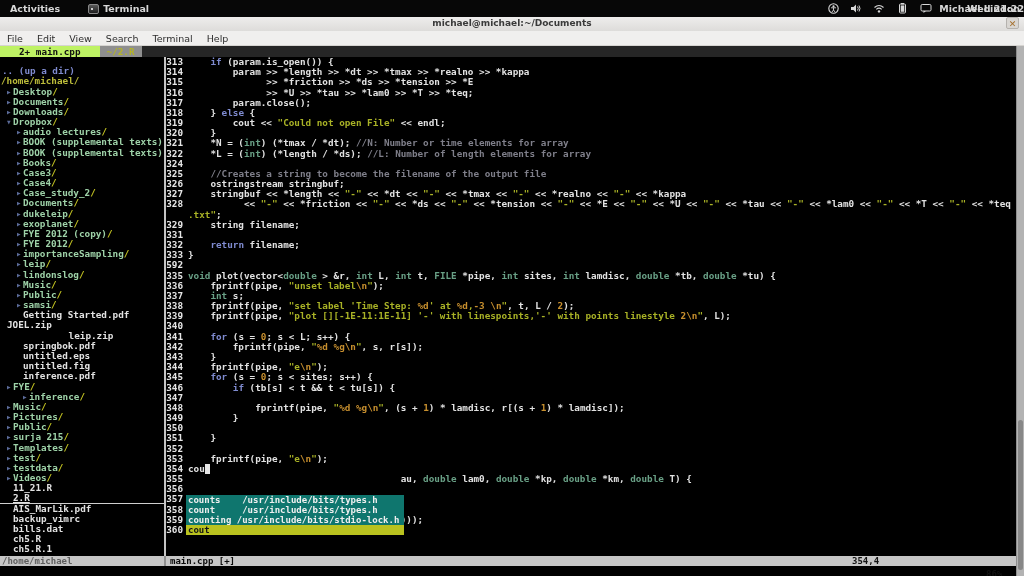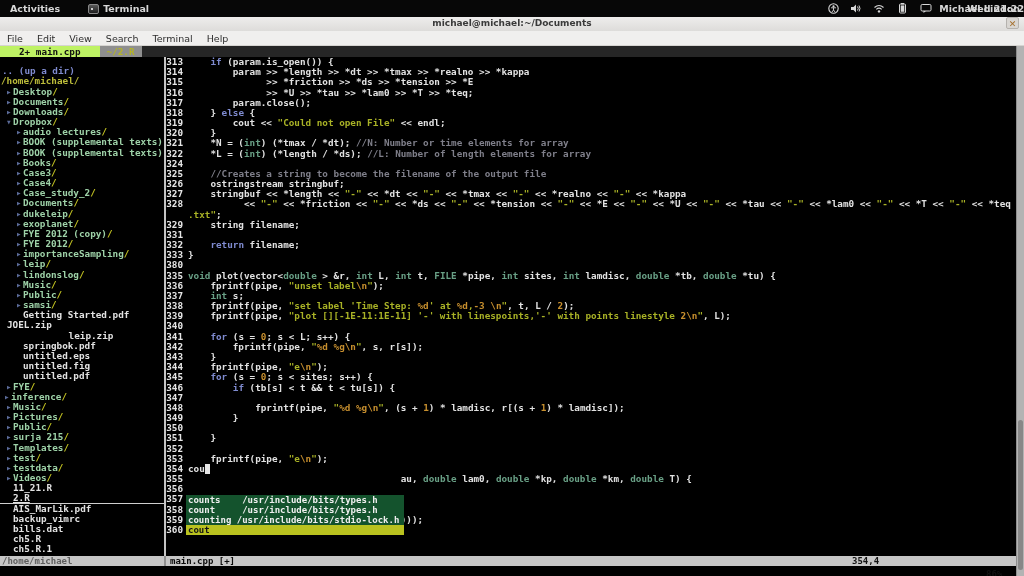--- a/index.html
+++ b/index.html
@@ -55,21 +55,21 @@
   .ar{display:inline-block;width:7px;color:#5b6b99;}
   .dn{color:#9ed2a8}
   .sl{color:#c6c622}
   .ud{color:#7f8bd0}
   .pa{color:#bcbc3a}
   .fi{color:#e2e2e2}
   .sel{border-bottom:1px solid #cfcfcf;}
   .sel .fi{text-decoration:underline;margin-top:28px;}
 
   
-  #popup{position:absolute;left:20px;top:437.7px;width:218px;background:#14532d;font-size:9px;}
+  #popup{position:absolute;left:20px;top:437.7px;width:218px;background:#0f766e;font-size:9px;}
   .pi{height:10.18px;line-height:10.3px;white-space:pre;color:#efefef;overflow:hidden;padding-left:2px;}
   .pi.on{background:#b9c21f;color:#151515;}
 
   
   #statusbar{position:absolute;left:0;top:510px;width:1016px;height:10px;background:#c6c6c6;font-size:9px;line-height:10px;color:#111;}
   #sb-left{position:absolute;left:2px;top:0;color:#5e5e5e;}
   #sb-div{position:absolute;left:164px;top:0;width:2px;height:10px;background:#8f8f8f;}
   #sb-file{position:absolute;left:170px;top:0;color:#0a0a0a;}
   #sb-pos{position:absolute;left:852px;top:0;}
   #sb-pct{position:absolute;left:986px;top:13px;}
@@ -176,23 +176,23 @@
       <div class="r" style="padding-left: 16px;"><span class="ar">▸</span><span class="dn">lindonslog</span><span class="sl">/</span></div>
       <div class="r" style="padding-left: 16px;"><span class="ar">▸</span><span class="dn">Music</span><span class="sl">/</span></div>
       <div class="r" style="padding-left: 16px;"><span class="ar">▸</span><span class="dn">Public</span><span class="sl">/</span></div>
       <div class="r" style="padding-left: 16px;"><span class="ar">▸</span><span class="dn">samsi</span><span class="sl">/</span></div>
       <div class="r" style="padding-left: 16px;"><span class="ar"> </span><span class="fi">Getting Started.pdf</span></div>
       <div class="r" style=""><span class="ar"> </span><span class="fi">JOEL.zip</span></div>
       <div class="r" style="padding-left: 11px; text-align: center;"><span class="ar"> </span><span class="fi">leip.zip</span></div>
       <div class="r" style="padding-left: 16px;"><span class="ar"> </span><span class="fi">springbok.pdf</span></div>
       <div class="r" style="padding-left: 16px;"><span class="ar"> </span><span class="fi">untitled.eps</span></div>
       <div class="r" style="padding-left: 16px;"><span class="ar"> </span><span class="fi">untitled.fig</span></div>
-      <div class="r" style="padding-left: 16px;"><span class="ar"> </span><span class="fi">untitled.pdf</span></div>
+      <div class="r" style="padding-left: 16px;"><span class="ar"> </span><span class="fi">inference.pdf</span></div>
       <div class="r" style="padding-left: 6px;"><span class="ar">▸</span><span class="dn">FYE</span><span class="sl">/</span></div>
-      <div class="r" style="padding-left: 4px;"><span class="ar">▸</span><span class="dn">inference</span><span class="sl">/</span></div>
+      <div class="r" style="padding-left: 22px;"><span class="ar">▸</span><span class="dn">inference</span><span class="sl">/</span></div>
       <div class="r" style="padding-left: 6px;"><span class="ar">▸</span><span class="dn">Music</span><span class="sl">/</span></div>
       <div class="r" style="padding-left: 6px;"><span class="ar">▸</span><span class="dn">Pictures</span><span class="sl">/</span></div>
       <div class="r" style="padding-left: 6px;"><span class="ar">▸</span><span class="dn">Public</span><span class="sl">/</span></div>
       <div class="r" style="padding-left: 6px;"><span class="ar">▸</span><span class="dn">surja 215</span><span class="sl">/</span></div>
       <div class="r" style="padding-left: 6px;"><span class="ar">▸</span><span class="dn">Templates</span><span class="sl">/</span></div>
       <div class="r" style="padding-left: 6px;"><span class="ar">▸</span><span class="dn">test</span><span class="sl">/</span></div>
       <div class="r" style="padding-left: 6px;"><span class="ar">▸</span><span class="dn">testdata</span><span class="sl">/</span></div>
       <div class="r" style="padding-left: 6px;"><span class="ar">▸</span><span class="dn">Videos</span><span class="sl">/</span></div>
       <div class="r" style="padding-left: 6px;"><span class="ar"> </span><span class="fi">11_21.R</span></div>
       <div class="r sel" style="padding-left: 6px;"><span class="ar"> </span><span class="fi">2.R</span></div>
@@ -218,21 +218,21 @@
         <div class="r"><span class="ln">324</span></div>
         <div class="r"><span class="ln">325</span><span class="p">    </span><span class="c">//Creates a string to become the filename of the output file</span></div>
         <div class="r"><span class="ln">326</span><span class="p">    ostringstream stringbuf;</span></div>
         <div class="r"><span class="ln">327</span><span class="p">    stringbuf &lt;&lt; *length &lt;&lt; </span><span class="s">"-"</span><span class="p"> &lt;&lt; *dt &lt;&lt; </span><span class="s">"-"</span><span class="p"> &lt;&lt; *tmax &lt;&lt; </span><span class="s">"-"</span><span class="p"> &lt;&lt; *realno &lt;&lt; </span><span class="s">"-"</span><span class="p"> &lt;&lt; *kappa</span></div>
         <div class="r"><span class="ln">328</span><span class="p">          &lt;&lt; </span><span class="s">"-"</span><span class="p"> &lt;&lt; *friction &lt;&lt; </span><span class="s">"-"</span><span class="p"> &lt;&lt; *ds &lt;&lt; </span><span class="s">"-"</span><span class="p"> &lt;&lt; *tension &lt;&lt; </span><span class="s">"-"</span><span class="p"> &lt;&lt; *E &lt;&lt; </span><span class="s">"-"</span><span class="p"> &lt;&lt; *U &lt;&lt; </span><span class="s">"-"</span><span class="p"> &lt;&lt; *tau &lt;&lt; </span><span class="s">"-"</span><span class="p"> &lt;&lt; *lam0 &lt;&lt; </span><span class="s">"-"</span><span class="p"> &lt;&lt; *T &lt;&lt; </span><span class="s">"-"</span><span class="p"> &lt;&lt; *teq &lt;&lt; </span></div>
         <div class="r"><span class="ln"></span><span class="s">.txt"</span><span class="p">;</span></div>
         <div class="r"><span class="ln">329</span><span class="p">    string filename;</span></div>
         <div class="r"><span class="ln">331</span></div>
         <div class="r"><span class="ln">332</span><span class="p">    </span><span class="k">return</span><span class="p"> filename;</span></div>
         <div class="r"><span class="ln">333</span><span class="p">}</span></div>
-        <div class="r"><span class="ln">380</span></div>
+        <div class="r"><span class="ln">592</span></div>
         <div class="r"><span class="ln">335</span><span class="t">void</span><span class="p"> plot(vector&lt;</span><span class="t">double</span><span class="p"> &gt; &amp;r, </span><span class="t">int</span><span class="p"> L, </span><span class="t">int</span><span class="p"> t, </span><span class="t">FILE</span><span class="p"> *pipe, </span><span class="t">int</span><span class="p"> sites, </span><span class="t">int</span><span class="p"> lamdisc, </span><span class="t">double</span><span class="p"> *tb, </span><span class="t">double</span><span class="p"> *tu) {</span></div>
         <div class="r"><span class="ln">336</span><span class="p">    fprintf(pipe, </span><span class="s">"unset label</span><span class="x">\n</span><span class="s">"</span><span class="p">);</span></div>
         <div class="r"><span class="ln">337</span><span class="p">    </span><span class="t">int</span><span class="p"> s;</span></div>
         <div class="r"><span class="ln">338</span><span class="p">    fprintf(pipe, </span><span class="s">"set label 'Time Step: </span><span class="x">%d</span><span class="s">' at </span><span class="x">%d</span><span class="s">,</span><span class="x">-3</span><span class="s"> </span><span class="x">\n</span><span class="s">"</span><span class="p">, t, L / </span><span class="n">2</span><span class="p">);</span></div>
         <div class="r"><span class="ln">339</span><span class="p">    fprintf(pipe, </span><span class="s">"plot [][-1E-11:1E-11] '-' with linespoints,'-' with points linestyle </span><span class="x">2</span><span class="x">\n</span><span class="s">"</span><span class="p">, L);</span></div>
         <div class="r"><span class="ln">340</span></div>
         <div class="r"><span class="ln">341</span><span class="p">    </span><span class="k">for</span><span class="p"> (s = </span><span class="n">0</span><span class="p">; s &lt; L; s++) {</span></div>
         <div class="r"><span class="ln">342</span><span class="p">        fprintf(pipe, </span><span class="s">"</span><span class="x">%d</span><span class="s"> </span><span class="x">%g</span><span class="x">\n</span><span class="s">"</span><span class="p">, s, r[s]);</span></div>
         <div class="r"><span class="ln">343</span><span class="p">    }</span></div>
         <div class="r"><span class="ln">344</span><span class="p">    fprintf(pipe, </span><span class="s">"e</span><span class="x">\n</span><span class="s">"</span><span class="p">);</span></div>

